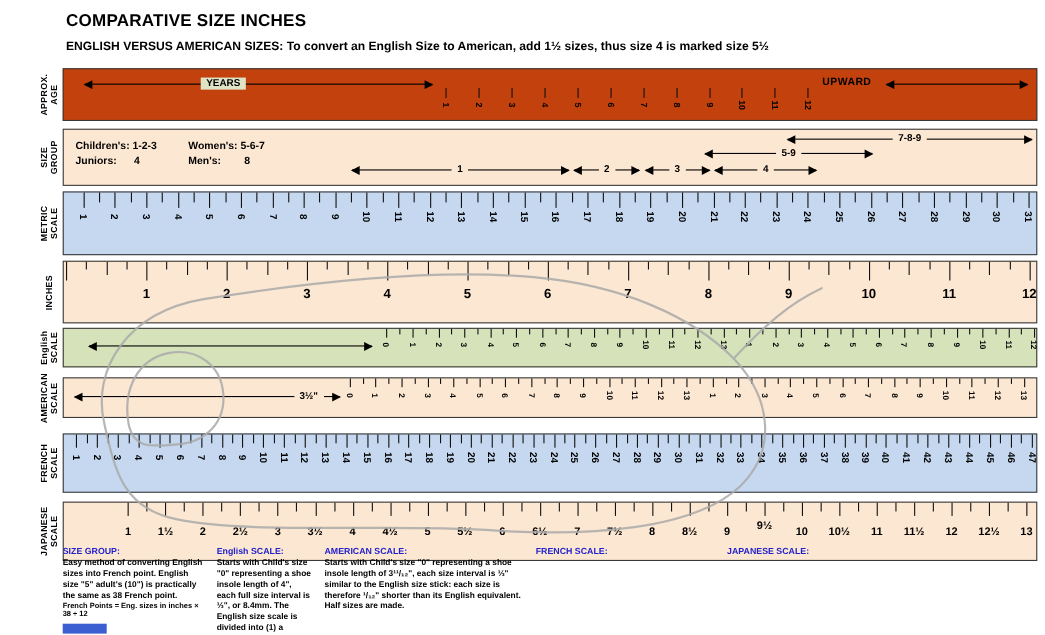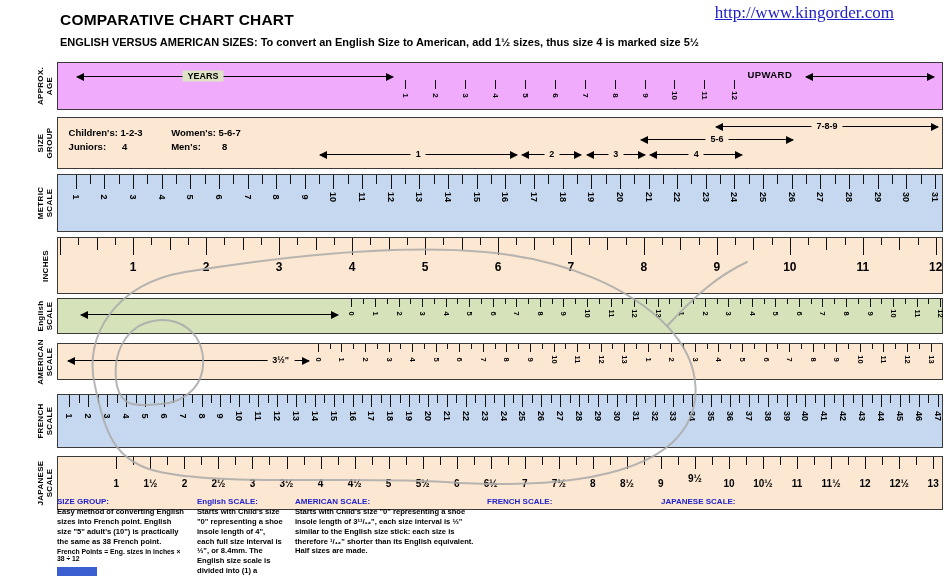--- a/index.html
+++ b/index.html
@@ -30,33 +30,32 @@
   .desc h4{margin:0 0 1px 0;font-size:8px;color:#2222cc;}
   .desc p{margin:0;font-size:7.6px;font-weight:bold;line-height:1.3;}
   .desc .note{margin-top:2px;font-size:6.8px;font-weight:bold;}
   .site{position:absolute;left:0;width:100%;top:559px;text-align:center;font-size:8.5px;color:#49679c;cursor:pointer;}
   .bluebar{position:absolute;left:57px;top:567px;width:40px;height:9px;background:#3b5ed0;}
 </style>
 </head>
 <body>
 
 <div class="page">
-  <div class="title">COMPARATIVE CHART CHART</div>
-  <div class="url">http://www.kingorder.com</div>
+  <div class="title">COMPARATIVE SIZE INCHES</div>
   <div class="subtitle">ENGLISH VERSUS AMERICAN SIZES: To convert an English Size to American, add 1½ sizes, thus size 4 is marked size 5½</div>
 
   <div id="chart-rows">
       <div class="row" style="margin-bottom: 7px;">
         <div class="row-label">
           <div class="rot">
             <div>APPROX.</div>
             <div>AGE</div>
           </div>
         </div>
-        <div class="band" style="background: #f0abfc; height: 46px;">
+        <div class="band" style="background: #c2410c; height: 46px;">
           <div class="tick" style="left: 39.3%; top: 17px; height: 9px;"></div>
           <div class="tlabel r" style="left: 39.3%; top: 28px; font-size: 8px;">1</div>
           <div class="tick" style="left: 42.6818%; top: 17px; height: 9px;"></div>
           <div class="tlabel r" style="left: 42.6818%; top: 28px; font-size: 8px;">2</div>
           <div class="tick" style="left: 46.0636%; top: 17px; height: 9px;"></div>
           <div class="tlabel r" style="left: 46.0636%; top: 28px; font-size: 8px;">3</div>
           <div class="tick" style="left: 49.4455%; top: 17px; height: 9px;"></div>
           <div class="tlabel r" style="left: 49.4455%; top: 28px; font-size: 8px;">4</div>
           <div class="tick" style="left: 52.8273%; top: 17px; height: 9px;"></div>
           <div class="tlabel r" style="left: 52.8273%; top: 28px; font-size: 8px;">5</div>
@@ -103,21 +102,21 @@
           <div class="dbl-arrow" style="left: 74.3%; width: 25.4%; top: 8px;">
             <div class="ah l"></div>
             <div class="aline"></div>
             <div class="ah r"></div>
             <div class="albl" style="background: rgb(252, 231, 210);">7-8-9</div>
           </div>
           <div class="dbl-arrow" style="left: 65.8%; width: 17.5%; top: 21px;">
             <div class="ah l"></div>
             <div class="aline"></div>
             <div class="ah r"></div>
-            <div class="albl" style="background: rgb(252, 231, 210);">5-6</div>
+            <div class="albl" style="background: rgb(252, 231, 210);">5-9</div>
           </div>
           <div class="dbl-arrow" style="left: 29.5%; width: 22.5%; top: 36px;">
             <div class="ah l"></div>
             <div class="aline"></div>
             <div class="ah r"></div>
             <div class="albl" style="background: rgb(252, 231, 210);">1</div>
           </div>
           <div class="dbl-arrow" style="left: 52.4%; width: 6.9%; top: 36px;">
             <div class="ah l"></div>
             <div class="aline"></div>

